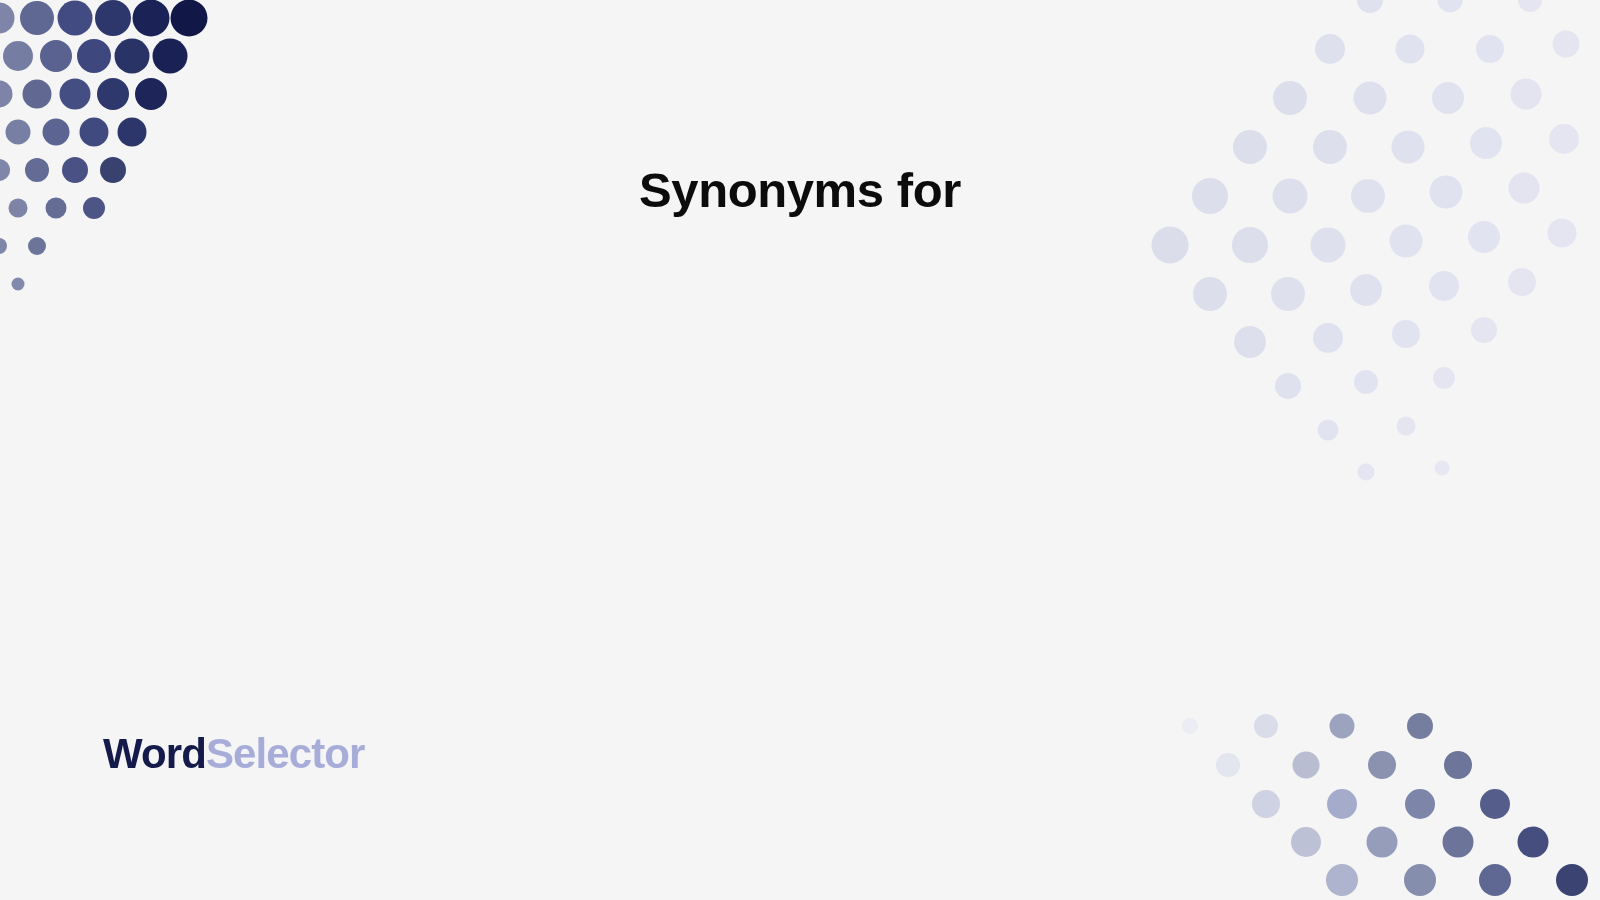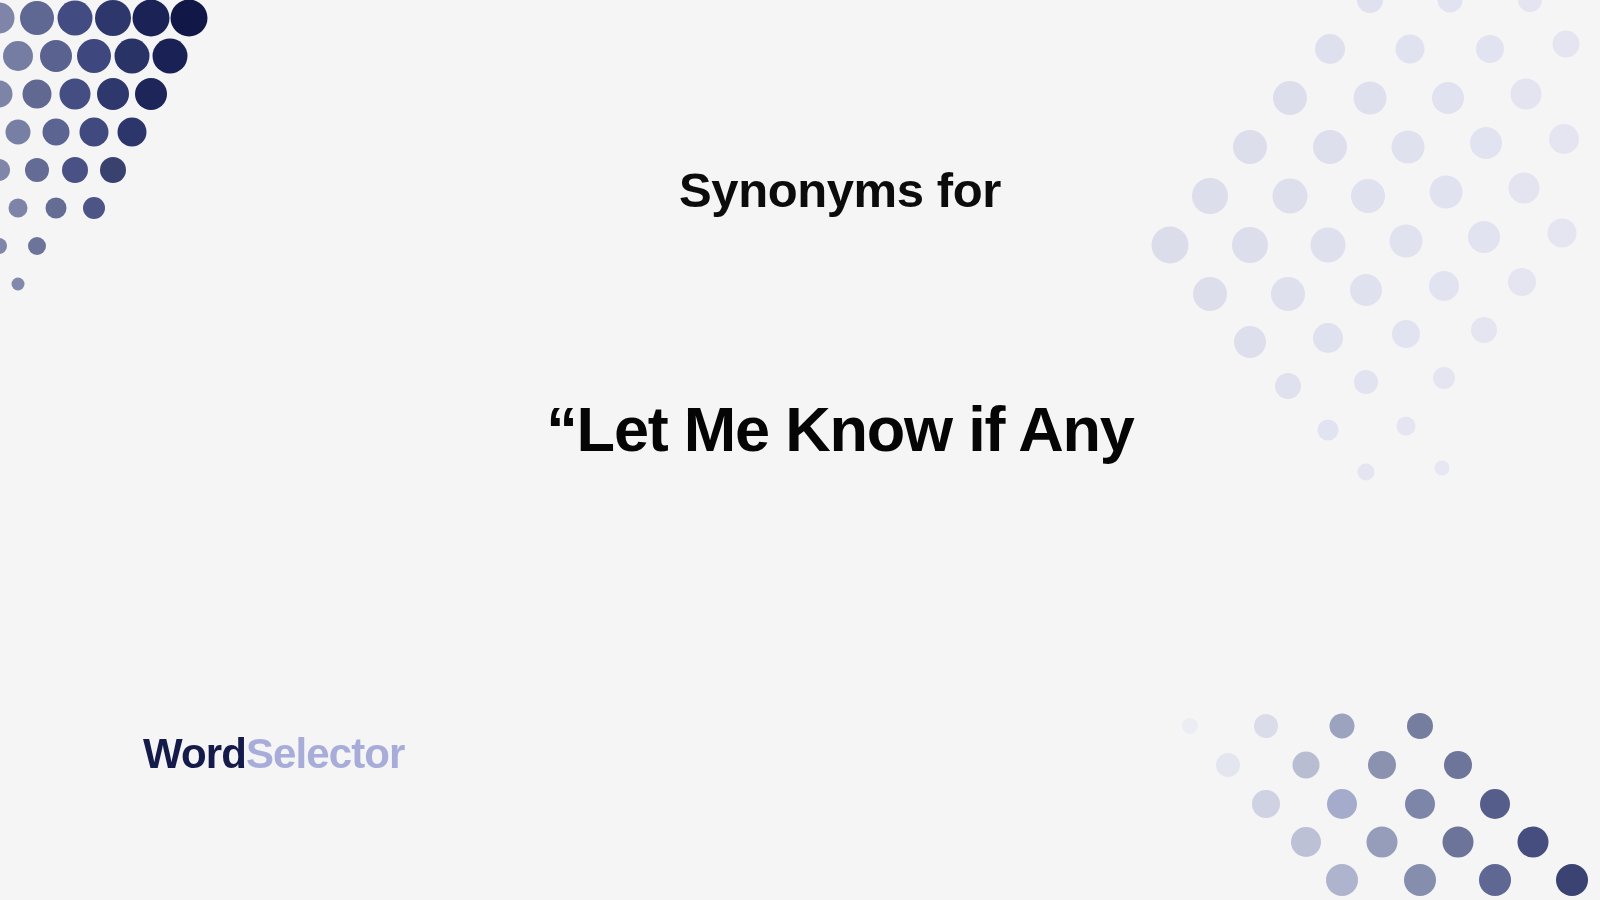--- a/index.html
+++ b/index.html
@@ -32,21 +32,20 @@
   #dots-top-right  { right: 0;     top: -14px; }
   #dots-bottom-right { right: 0;   bottom: 0; }
 
   
   #content {
     position: absolute;
     left: 0;
     top: 0;
     width: 1267px;
     height: 900px;
-    margin-left: 40px;
   }
 
   #kicker {
     position: absolute;
     left: 0;
     top: 162px;
     width: 1600px;
     text-align: center;
     font-size: 49px;
     font-weight: 700;
@@ -206,21 +205,20 @@
           <circle cx="422" cy="200" r="16" fill="#3a4372"></circle>
         </g>
     </svg>
   </div>
 
   <div id="content">
 
     <div id="kicker">Synonyms for</div>
 
     <h1 id="headline" style="color: rgb(5, 5, 5);">
-      <span class="hl-line">“Let Me Know if Any</span>
     </h1>
 
     <div id="logo">
       <span class="logo-word" style="color: rgb(20, 26, 74);">Word</span><span class="logo-selector" style="color: rgb(167, 172, 217);">Selector</span>
     </div>
 
   </div>
 </div>
 
 </body></html>

